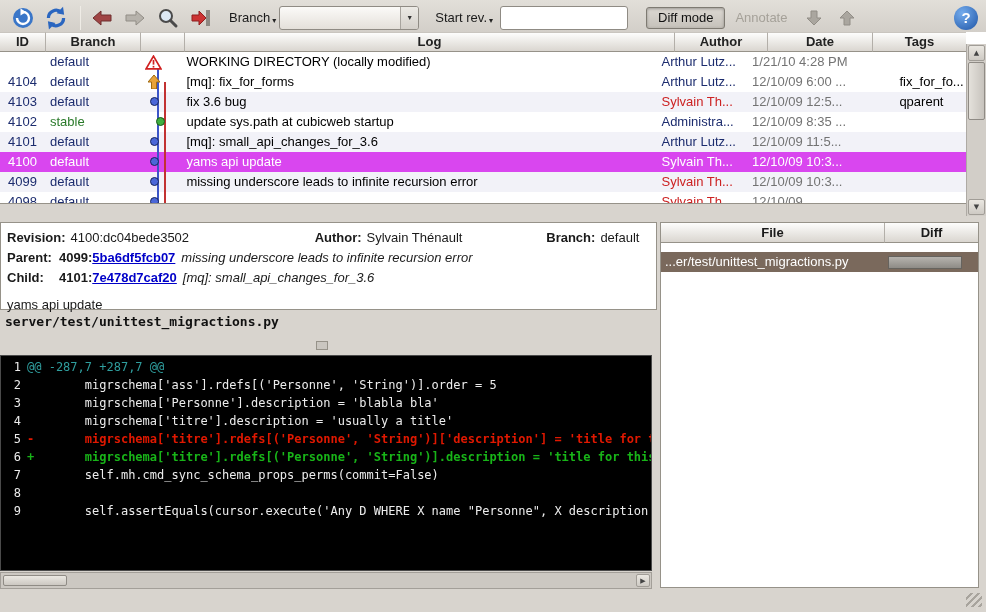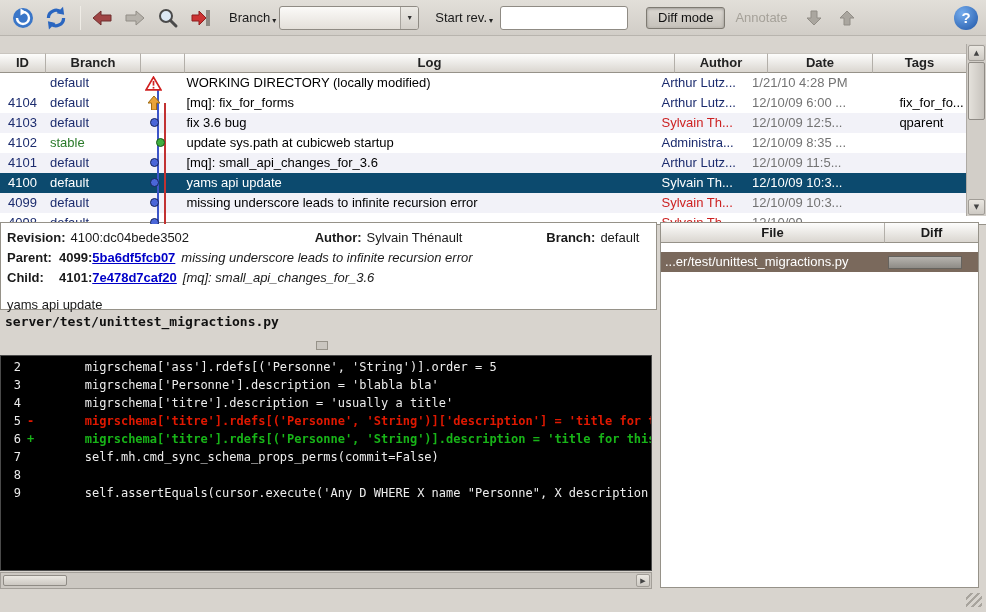--- a/index.html
+++ b/index.html
@@ -24,32 +24,32 @@
             padding:0 4px; font:13px "Liberation Sans",sans-serif; margin:0 18px 0 4px; outline:none; }
   .diffmode { height:22px; padding:0 11px; border:1px solid #7e7a72; border-radius:3px;
               background:linear-gradient(#dcd8d2,#c5c1ba); box-shadow:inset 0 1px 3px rgba(0,0,0,.3);
               font:13px "Liberation Sans",sans-serif; color:#111; margin-right:10px; }
   .annotate { color:#a5a199; margin-right:12px; }
   .help { width:24px; height:24px; border-radius:50%; margin-left:auto;
           background:radial-gradient(circle at 35% 30%, #74aced, #1f55a6); color:#fff;
           font-weight:bold; font-size:15px; display:flex; align-items:center; justify-content:center; }
 
   
-  .revtable { position:absolute; top:53px; left:0; width:986px; height:172px; background:#fff;
+  .revtable { position:absolute; top:32px; left:0; width:986px; height:172px; background:#fff;
               border-bottom:1px solid #969289; }
   .thead { display:flex; height:20px; }
   .th { background:linear-gradient(#fdfdfc,#dad6d0); border-top:1px solid #c9c5bf; border-right:1px solid #b3afa9;
         border-bottom:1px solid #969289; font-weight:bold; text-align:center; line-height:18px; color:#222;
         overflow:hidden; white-space:nowrap; }
   .th-id{width:46px;} .th-branch{width:95px;} .th-graph{width:44px;} .th-log{width:490px;}
   .th-author{width:93px;} .th-date{width:105px;} .th-tags{width:93px; border-right:none;}
   .tbody { position:relative; height:151px; overflow:hidden; background:#fff; }
   .trow { display:flex; height:20px; line-height:20px; }
   .trow.alt { background:#f2f2f8; }
-  .trow.sel { background:#0c4a6e; }
+  .trow.sel { background:#d946ef; }
   .trow.sel .cell, .trow.sel .cell span { color:#fff !important; }
   .cell { overflow:hidden; white-space:nowrap; }
   .c-id { width:46px; text-align:right; padding-right:8px; color:#1c2c6e; }
   .c-branch { width:95px; padding-left:5px; color:#1c2c6e; }
   .c-branch.stable { color:#2a7a2a; }
   .c-graph { width:44px; position:relative; }
   .c-log { width:490px; padding-left:6px; color:#000; }
   .c-author { width:93px; padding-left:4px; }
   .c-author.blue { color:#1c2c6e; } .c-author.red { color:#cc2222; }
   .c-date { width:105px; padding-left:4px; color:#737373; }
@@ -351,20 +351,21 @@
       <div class="fdiff">
         <div class="fgauge"></div>
       </div>
     </div>
   </div>
 
   <div class="diffpath">server/test/unittest_migractions.py</div>
   <div class="splitgrip"></div>
 
   <div class="diffview">
+    <div class="dl k-hunk"><span class="ln">1</span><span class="code">@@ -287,7 +287,7 @@</span></div>
     <div class="dl k-ctx"><span class="ln">2</span><span class="code">        migrschema['ass'].rdefs[('Personne', 'String')].order = 5</span></div>
     <div class="dl k-ctx"><span class="ln">3</span><span class="code">        migrschema['Personne'].description = 'blabla bla'</span></div>
     <div class="dl k-ctx"><span class="ln">4</span><span class="code">        migrschema['titre'].description = 'usually a title'</span></div>
     <div class="dl k-del"><span class="ln">5</span><span class="code">-       migrschema['titre'].rdefs[('Personne', 'String')]['description'] = 'title for thi</span></div>
     <div class="dl k-add"><span class="ln">6</span><span class="code">+       migrschema['titre'].rdefs[('Personne', 'String')].description = 'title for this p</span></div>
     <div class="dl k-ctx"><span class="ln">7</span><span class="code">        self.mh.cmd_sync_schema_props_perms(commit=False)</span></div>
     <div class="dl k-ctx"><span class="ln">8</span><span class="code"></span></div>
     <div class="dl k-ctx"><span class="ln">9</span><span class="code">        self.assertEquals(cursor.execute('Any D WHERE X name "Personne", X description D'</span></div>
   </div>
 

